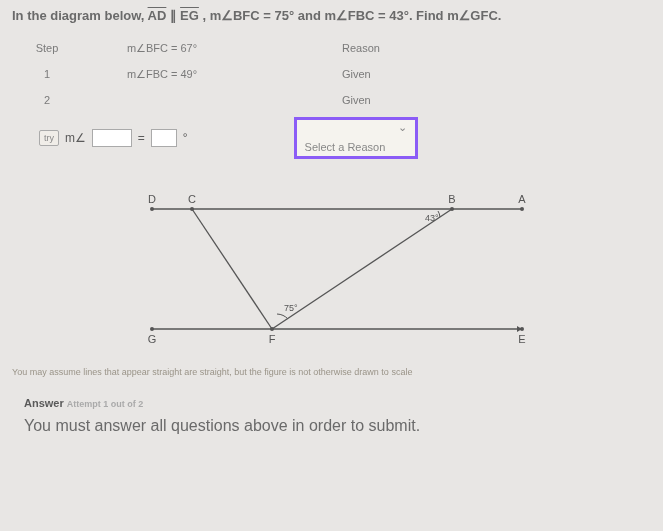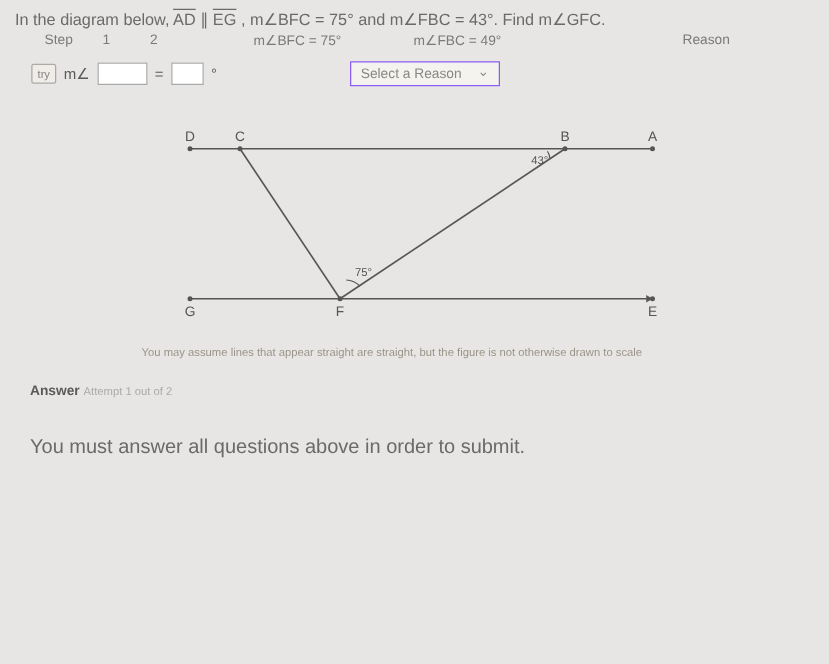--- a/index.html
+++ b/index.html
@@ -8,92 +8,95 @@
     height: 531px;
     background: #e8e6e4;
     font-family: Arial, sans-serif;
     color: #5a5a5a;
     padding: 8px 12px;
     font-size: 12px;
     overflow: hidden;
   }
   .problem {
     font-size: 13px;
+    margin-bottom: 16px;
     color: #6a6a6a;
+    font-weight: bold;
   }
   .overline { text-decoration: overline; }
   .proof-table {
     display: flex;
     gap: 40px;
     margin-left: 20px;
     margin-bottom: 8px;
   }
-  .col { display: flex; flex-direction: row; gap: 8px; }
+  .col { display: flex; flex-direction: column; gap: 8px; }
   .hdr { font-size: 11px; color: #7a7a7a; }
   .row-cell { font-size: 11px; color: #7a7a7a; height: 18px; display: flex; align-items: center; }
   .step-col .row-cell { justify-content: center; width: 30px; }
   .angle-col .row-cell { width: 120px; justify-content: center; }
   .reason-col .row-cell { width: 120px; }
   .input-row {
     display: flex;
     align-items: center;
     gap: 6px;
-    margin-left: 13px;
+    margin-left: 27px;
     margin-bottom: 4px;
   }
   .try-btn {
     border: 1px solid #aaa;
     background: #f0ede8;
     font-size: 9px;
     padding: 2px 4px;
     border-radius: 2px;
     color: #888;
   }
   .input-box {
     border: 1px solid #aaa;
     background: #fff;
     width: 40px;
     height: 18px;
     display: inline-block;
     vertical-align: middle;
   }
   .small-box { width: 26px; }
   .reason-select {
-    border: 1px solid #8b5cf6;
+    border: 3px solid #8b5cf6;
     background: #f5f3ee;
     font-size: 11px;
-    padding: 3px 30px 3px 8px;
+    padding: 21px 30px 3px 8px;
     color: #888;
     margin-left: 100px;
     position: relative;
   }
   .reason-select::after {
     content: "⌄";
     position: absolute;
     right: 8px;
     top: 1px;
     font-size: 11px;
   }
   .diagram {
     margin: 30px 0 8px 0;
     display: flex;
     justify-content: center;
   }
   svg { display: block; }
   .footnote {
     font-size: 9px;
     color: #9a9488;
-    text-align: center;
+    text-align: left;
     margin-right: 36px;
     margin-bottom: 20px;
   }
   .answer-label {
     font-size: 11px;
     margin-left: 12px;
-    margin-bottom: 30px;
+    margin-bottom: 8px;
+    font-weight: bold;
   }
   .answer-label .sub { color: #aaa; font-size: 9px; }
   .submit-msg {
     font-size: 16px;
     margin-left: 12px;
     color: #6a6a6a;
   }
 </style>
 </head>
 <body>
@@ -106,21 +109,21 @@
   <span>,  m∠BFC = 75° and m∠FBC = 43°. Find m∠GFC.</span>
 </div>
 
 <div class="proof-table">
   <div class="col step-col">
     <div class="hdr row-cell">Step</div>
     <div class="row-cell">1</div>
     <div class="row-cell">2</div>
   </div>
   <div class="col angle-col">
-    <div class="row-cell">m∠BFC = 75°</div>
+    <div class="row-cell">m∠BFC = 67°</div>
     <div class="row-cell">m∠FBC = 49°</div>
   </div>
   <div class="col reason-col" style="margin-left:80px;">
     <div class="hdr row-cell">Reason</div>
     <div class="row-cell">Given</div>
     <div class="row-cell">Given</div>
   </div>
 </div>
 
 <div class="input-row">

